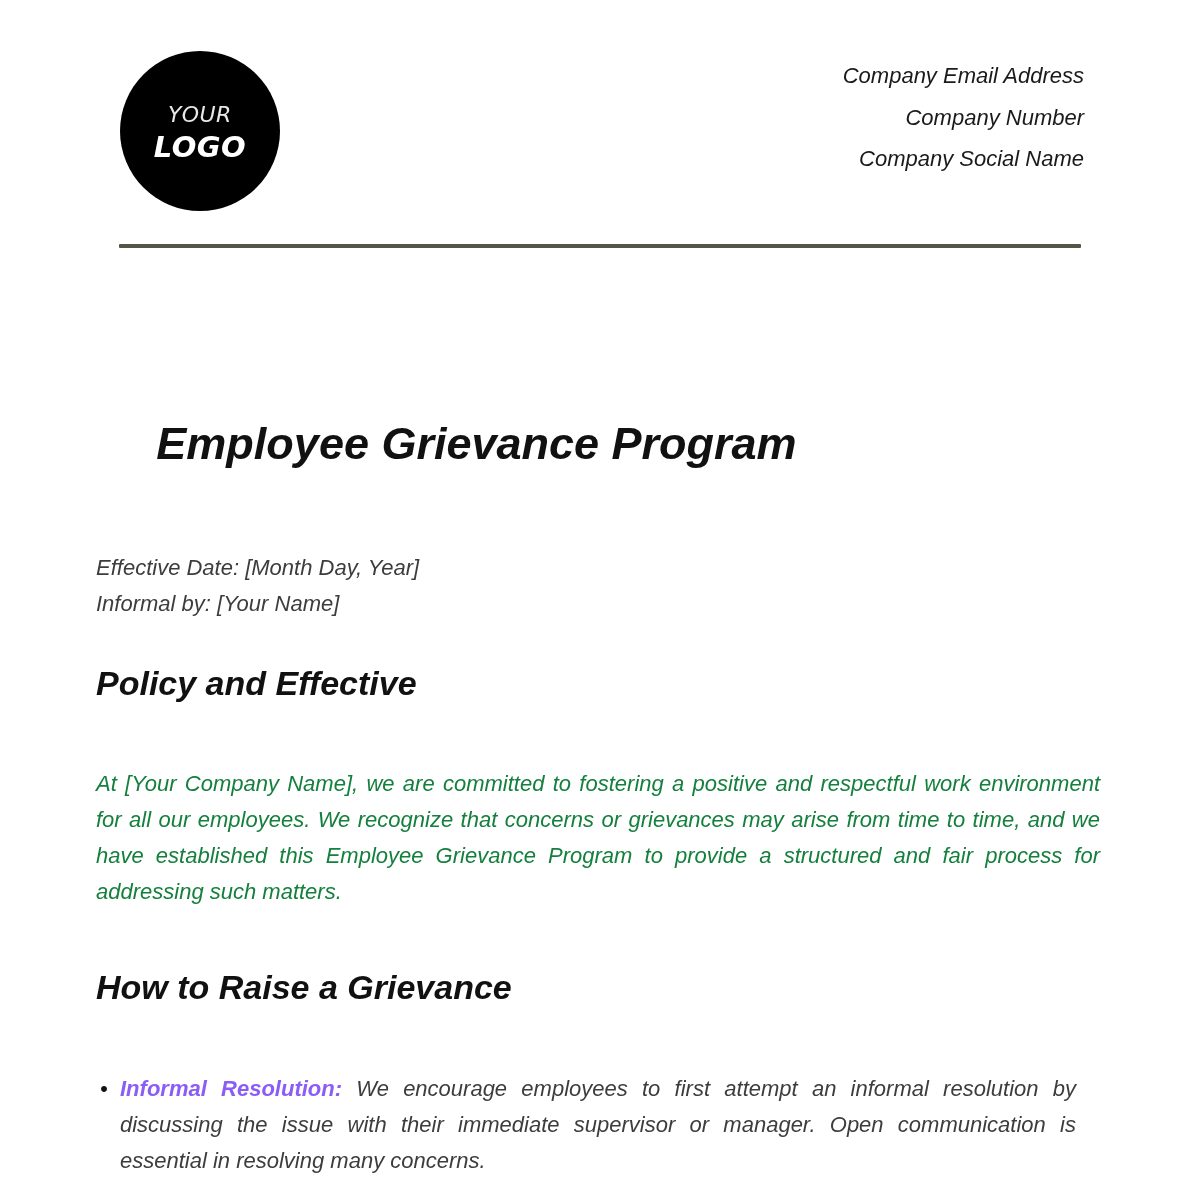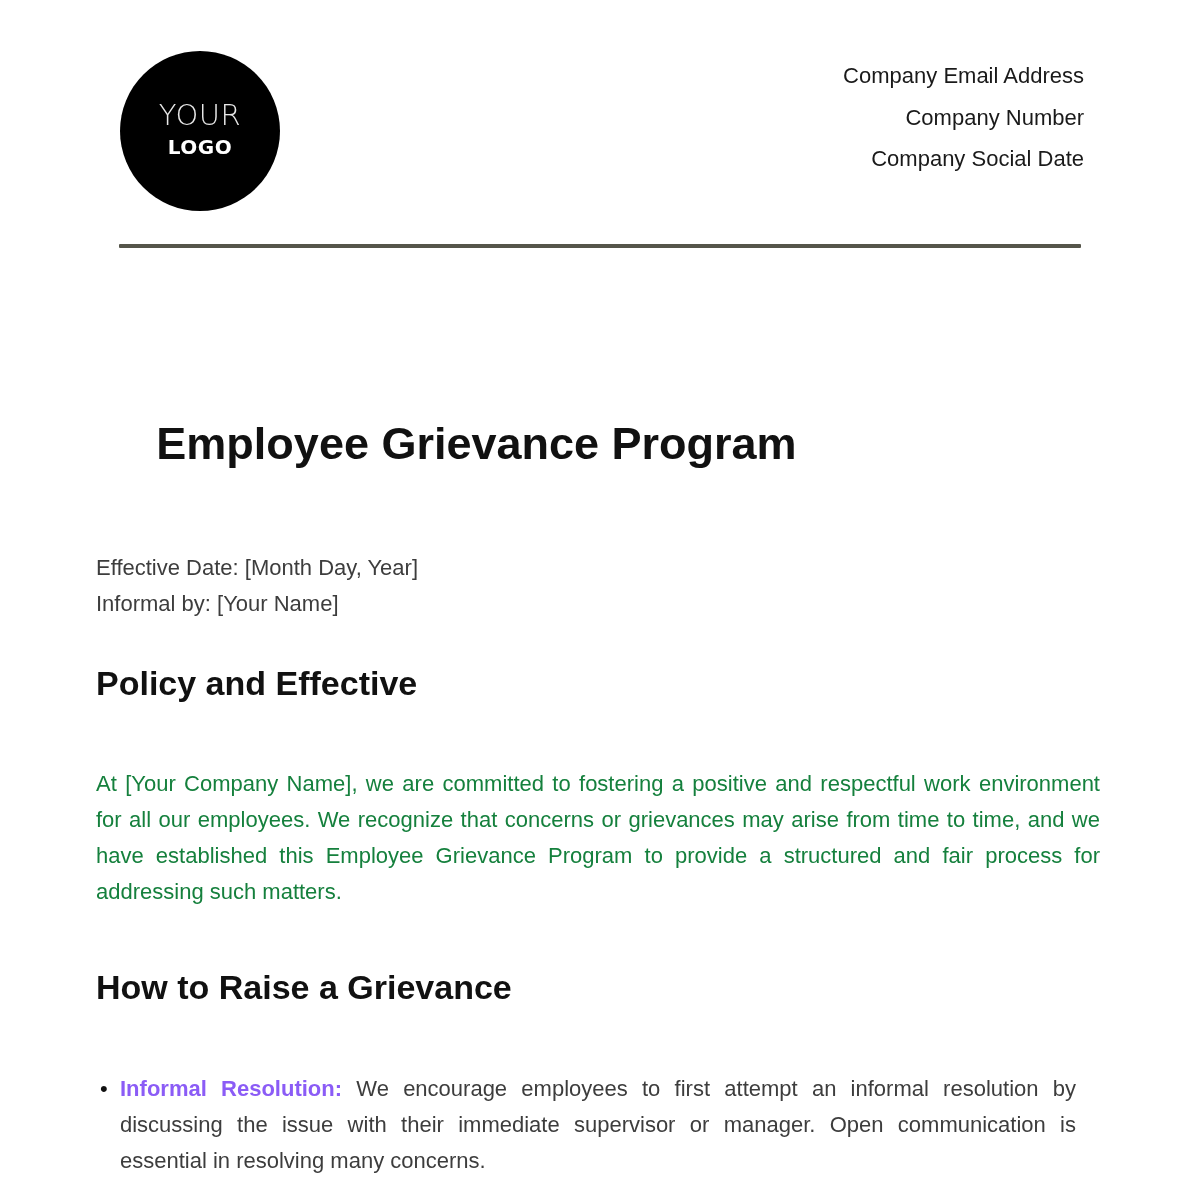--- a/index.html
+++ b/index.html
@@ -1,27 +1,27 @@
 <!DOCTYPE html>
 <html><head>
   <meta charset="utf-8">
   <style>
-    * { margin: 0; padding: 0; box-sizing: border-box; }
+    * { margin: 0; padding: 0; box-sizing: border-box; font-style: italic; }
     html, body { width: 1200px; height: 1200px; background: #ffffff; overflow: hidden; }
     body { position: relative; font-family: "Liberation Sans", sans-serif; color: #111111; }
 
     .logo {
       position: absolute; left: 120px; top: 51px;
       width: 160px; height: 160px; border-radius: 50%;
       background: #000000; color: #ffffff;
       display: flex; flex-direction: column; align-items: center; justify-content: center;
       font-family: "DejaVu Sans", sans-serif;
     }
-    .logo .l1 { font-size: 29px; font-weight: 300; letter-spacing: 0.5px; line-height: 32px; color: #e8e8e8; }
-    .logo .l2 { font-size: 20px; font-weight: 700; line-height: 32px; letter-spacing: 0.5px; }
+    .logo .l1 { font-size: 22px; font-weight: 300; letter-spacing: 0.5px; line-height: 32px; color: #e8e8e8; }
+    .logo .l2 { font-size: 29px; font-weight: 700; line-height: 32px; letter-spacing: 0.5px; }
 
     .contact {
       position: absolute; right: 116px; top: 55px;
       text-align: right; font-size: 22px; color: #1a1a1a; line-height: 41.5px;
       font-family: "Liberation Sans", sans-serif;
     }
     .contact div { white-space: nowrap; }
 
     .divider {
       position: absolute; left: 119px; top: 244px; width: 962px; height: 4px;
@@ -64,21 +64,21 @@
 <body>
 
 <div class="logo">
   <span class="l1">YOUR</span>
   <span class="l2">LOGO</span>
 </div>
 
 <div class="contact">
   <div>Company Email Address</div>
   <div>Company Number</div>
-  <div>Company Social Date</div>
+  <div>Company Social Name</div>
 </div>
 
 <div class="divider"></div>
 
 <h1 class="title">Employee Grievance Program</h1>
 
 <div class="meta">
   <div>Effective Date: [Month Day, Year]</div>
   <div>Informal by: [Your Name]</div>
 </div>

